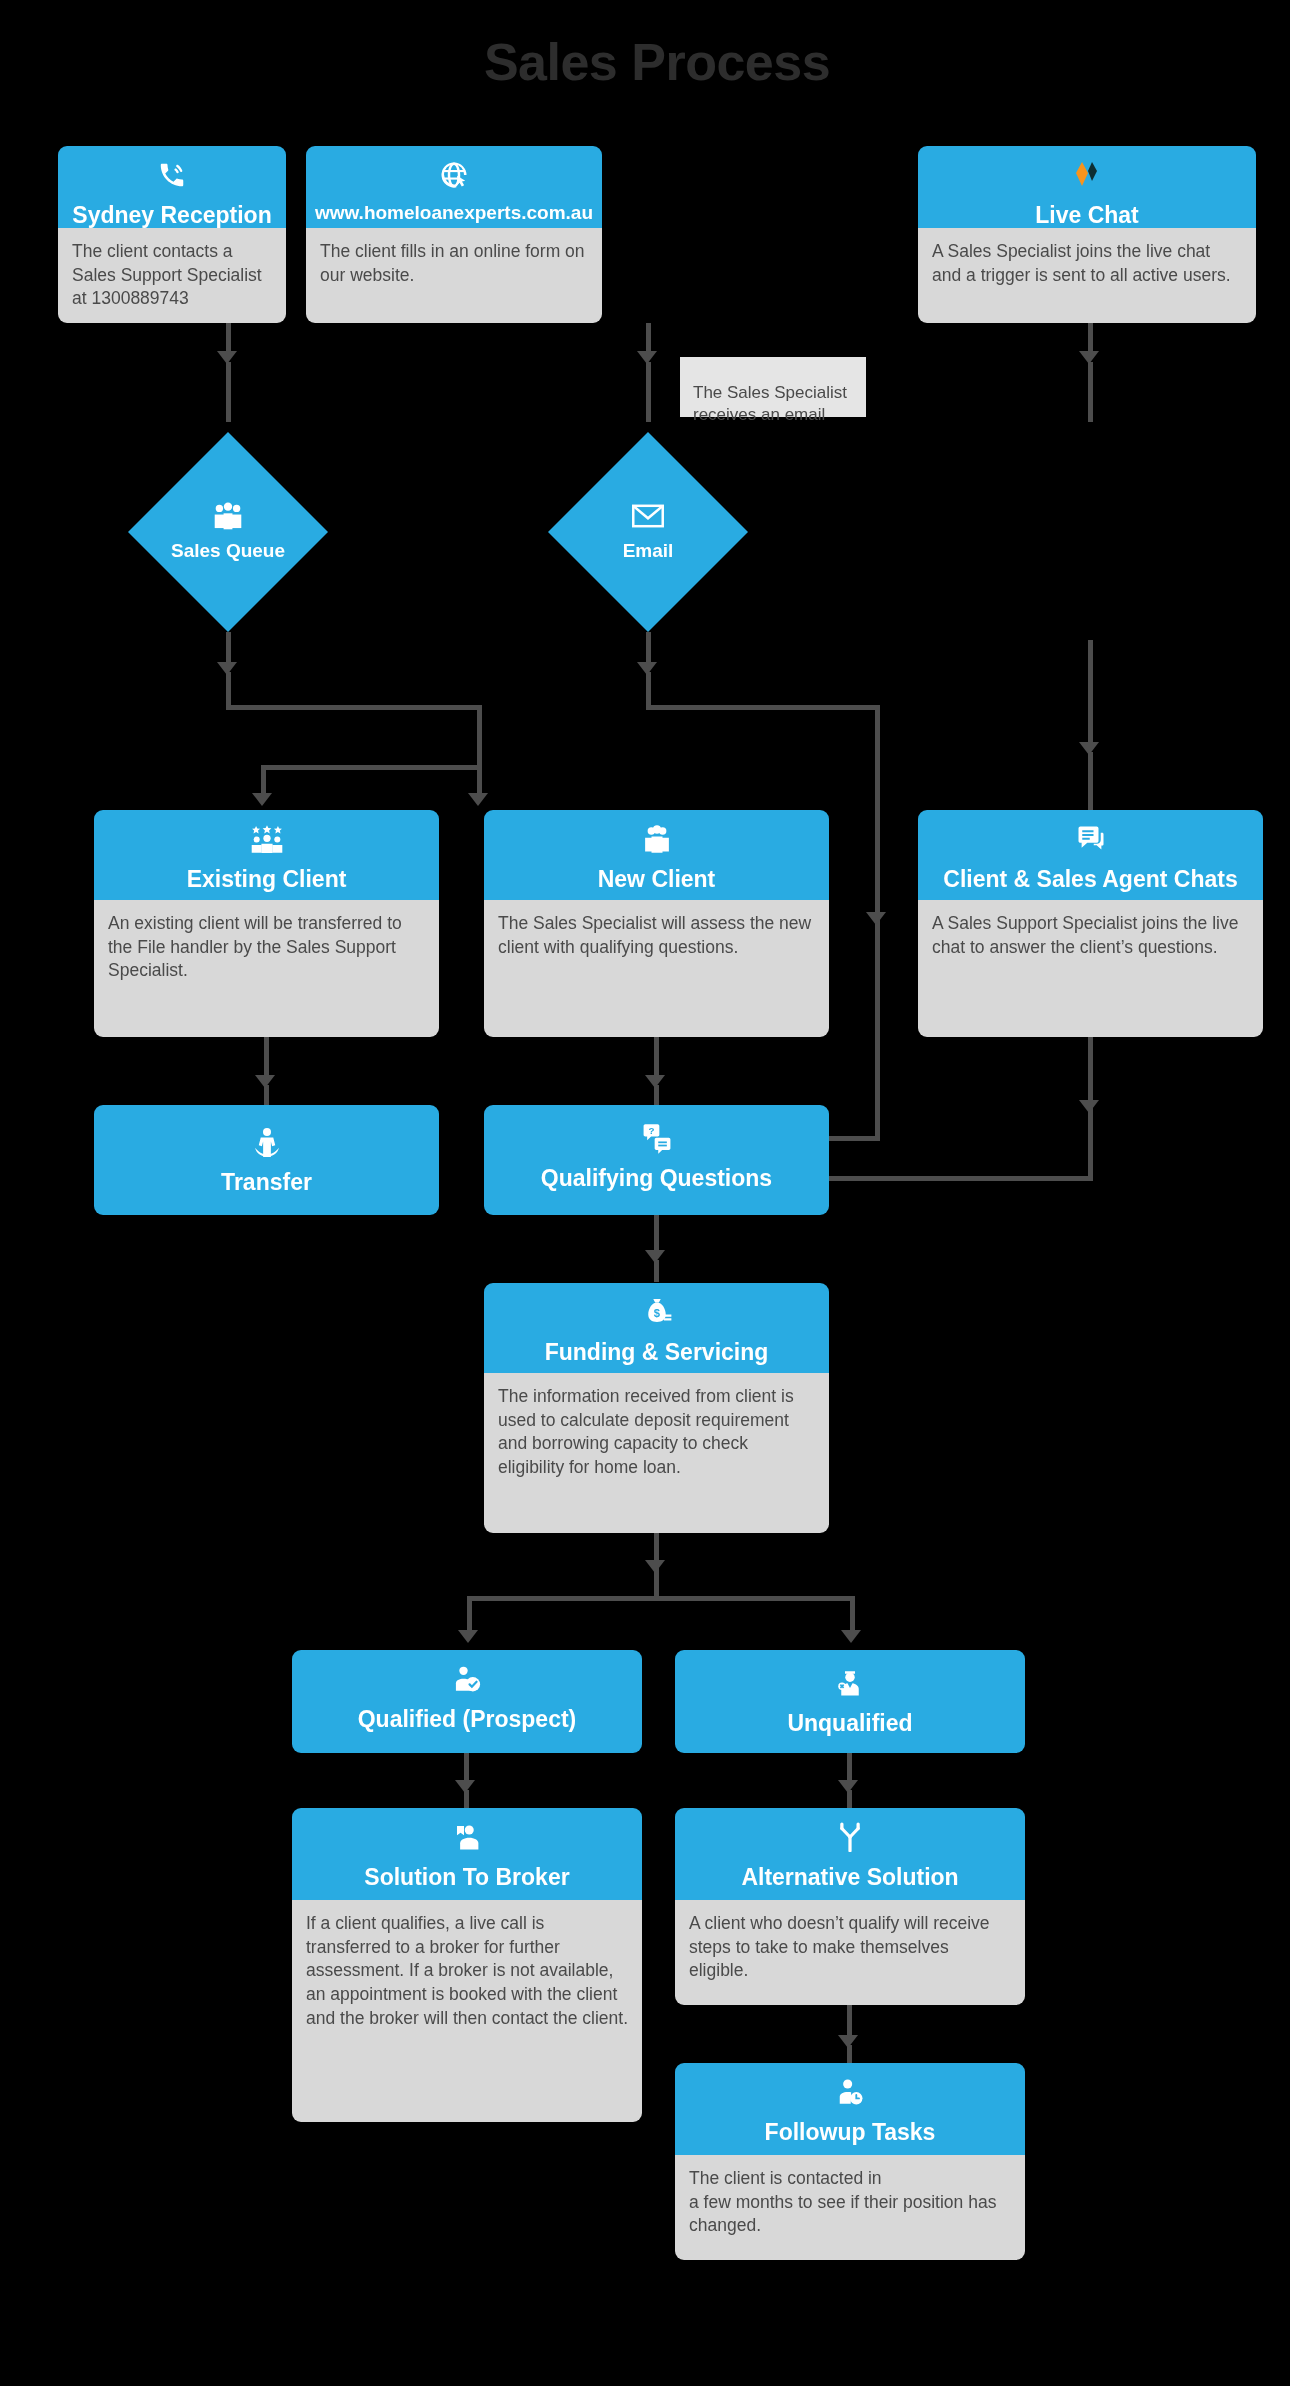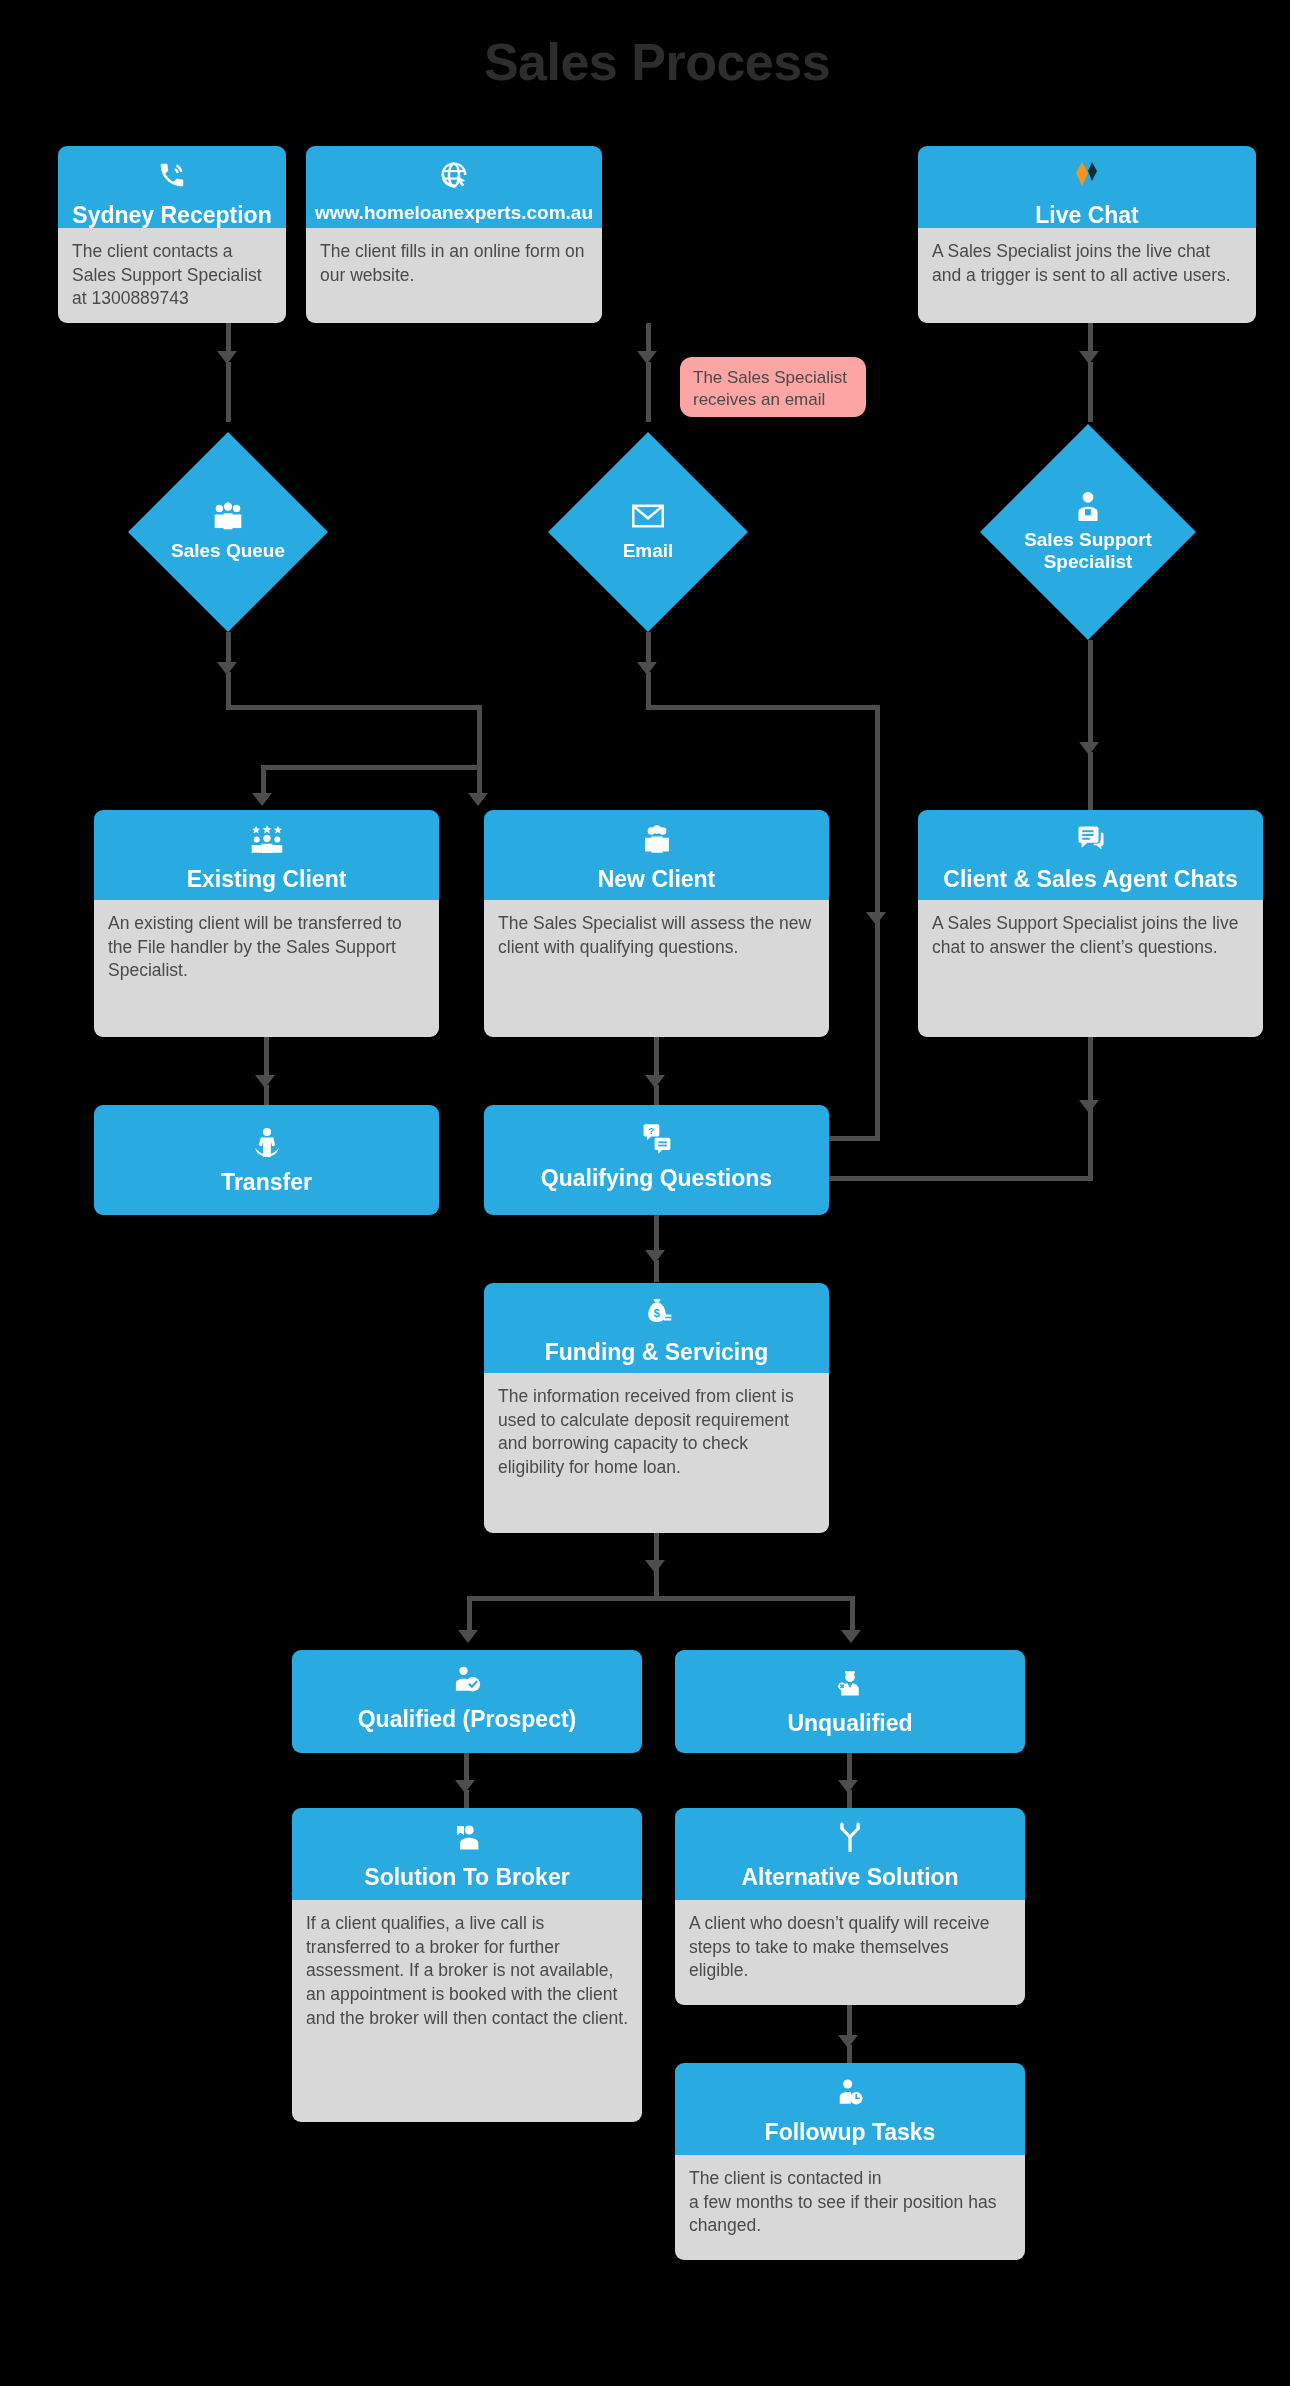--- a/index.html
+++ b/index.html
@@ -26,22 +26,22 @@
   
   .dia{position:absolute;}
   .dia .shape{position:absolute;inset:0;background:#29abe2;
         clip-path:polygon(50% 0%,100% 50%,50% 100%,0% 50%);}
   .dia .inner{position:absolute;inset:0;display:flex;flex-direction:column;
         align-items:center;justify-content:center;color:#fff;text-align:center;}
   .dia .ico{height:32px;margin-bottom:6px;}
   .dia .ttl{font-size:19px;font-weight:bold;line-height:1.18;}
 
   
-  .tip{position:absolute;background:#fca5a5;border-radius:12px;
-       color:#4a4a4a;font-size:17px;line-height:1.3;padding:10px 13px;
+  .tip{position:absolute;background:#e5e5e5;border-radius:0;
+       color:#4a4a4a;font-size:17px;line-height:1.3;padding:25px 13px;
        box-sizing:border-box;}
 
   
   .ln{position:absolute;background:#4d4d4d;}
   .ah{position:absolute;width:0;height:0;border-left:10px solid transparent;
       border-right:10px solid transparent;border-top:13px solid #4d4d4d;}
 </style>
 </head>
 <body>
 
@@ -137,33 +137,20 @@
       <span class="ico">
         <svg width="34" height="28" viewBox="0 0 30 24" fill="none" stroke="#fff" stroke-width="2.2">
           <rect x="2" y="3" width="26" height="18"></rect>
             <path d="M2.6 3.6 15 14 27.4 3.6"></path>
         </svg>
       </span>
       <div class="ttl">Email</div>
     </div>
   </div>
 
-  <div class="dia" style="left:968px;top:424px;width:216px;height:216px;">
-    <div class="shape"></div>
-    <div class="inner">
-      <span class="ico">
-        <svg width="28" height="30" viewBox="0 0 22 24" fill="#fff">
-          <circle cx="11" cy="5" r="4.3"></circle>
-          <path d="M3.4 24v-7.2c0-2.6 3-4.3 7.6-4.3s7.6 1.7 7.6 4.3V24z"></path>
-          <rect x="8.6" y="14.5" width="4.8" height="5" fill="#29abe2"></rect>
-        </svg>
-      </span>
-      <div class="ttl">Sales Support Specialist</div>
-    </div>
-  </div>
 
   <div class="ln" style="left:214px;top:632px;width:5px;height:32px;"></div>
   <div class="ah" style="left:205px;top:662px;"></div>
   <div class="ln" style="left:214px;top:672px;width:5px;height:38px;"></div>
   <div class="ln" style="left:214px;top:705px;width:256px;height:5px;"></div>
   <div class="ln" style="left:465px;top:705px;width:5px;height:62px;"></div>
 
   <div class="ln" style="left:634px;top:632px;width:5px;height:32px;"></div>
   <div class="ah" style="left:625px;top:662px;"></div>
   <div class="ln" style="left:634px;top:672px;width:5px;height:38px;"></div>

